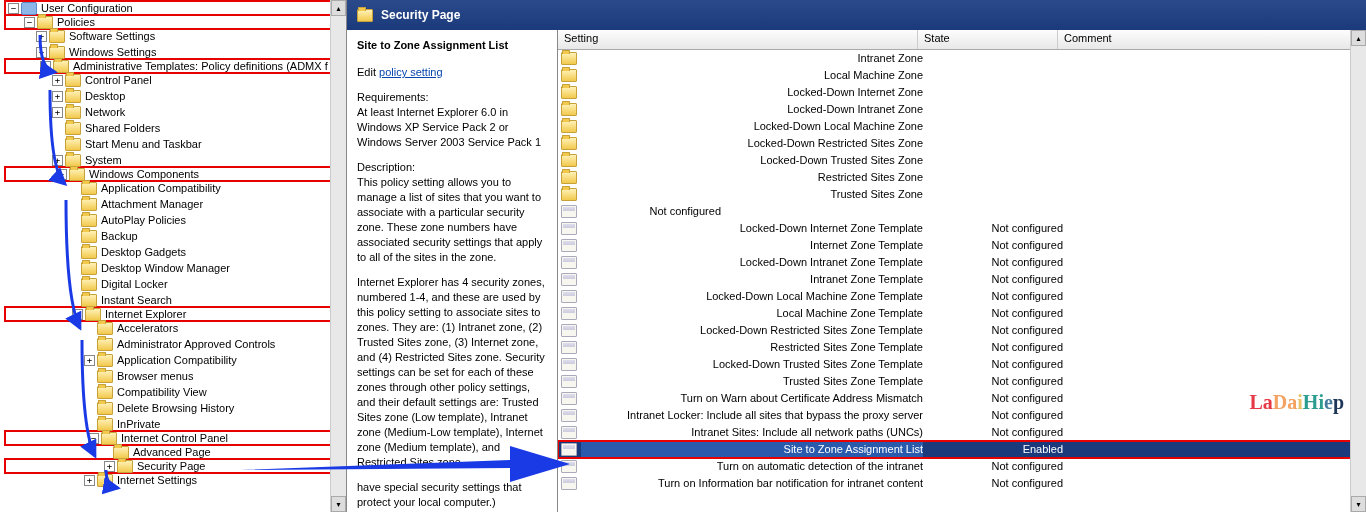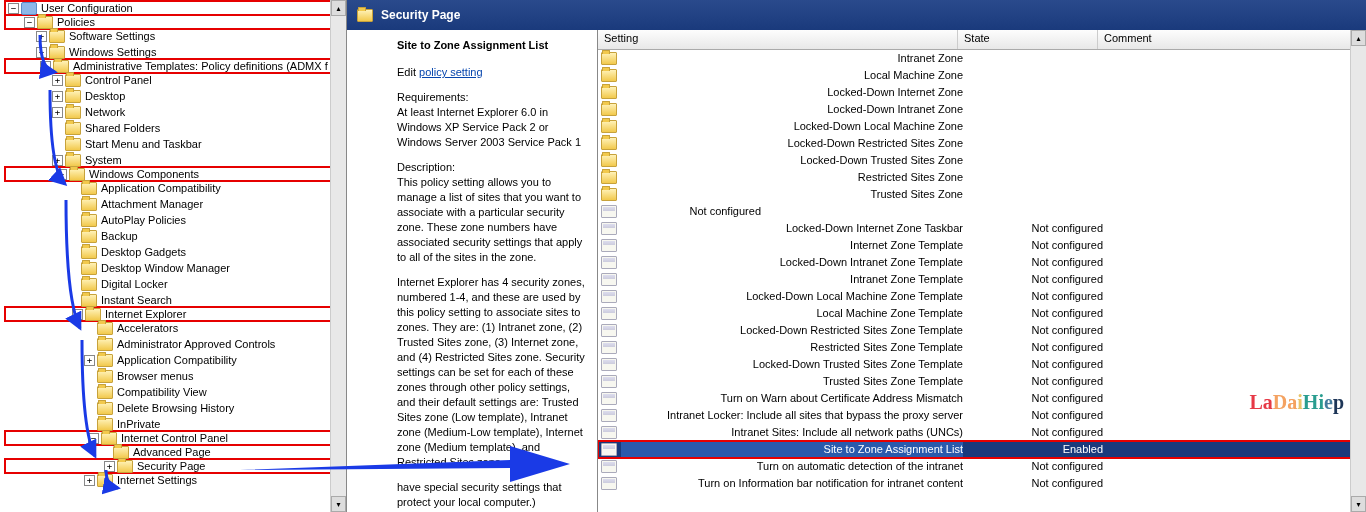--- a/index.html
+++ b/index.html
@@ -17,21 +17,21 @@
 .user-icon { background: #8db7e8; border: 1px solid #5a8cc7; border-radius: 2px; }
 .hl-red { border: 2px solid #e60000; margin: -2px 0; padding: 0 2px; }
 .ind { display: inline-block; }
 .tree-scroll { position: absolute; right: 0; top: 0; width: 16px; height: 100%; background: #e8e8e8; border-left: 1px solid #ccc; }
 .tree-scroll .btn { height: 16px; background: #ddd; border: 1px solid #aaa; display: flex; align-items: center; justify-content: center; font-size: 8px; }
 .tree-scroll .btn.down { position: absolute; bottom: 0; width: 100%; }
 
 .right-panel { flex: 1; display: flex; flex-direction: column; }
 .header-bar { background: linear-gradient(#2a4a8c, #1a3a7c); color: #fff; height: 30px; display: flex; align-items: center; padding: 0 10px; font-weight: bold; font-size: 12px; }
 .header-bar .hicon { width: 16px; height: 13px; margin-right: 8px; }
-.content-row { display: flex; flex: 1; min-height: 0; padding-left: 40px; }
+.content-row { display: flex; flex: 1; min-height: 0; }
 .detail-panel { width: 210px; padding: 8px 10px; background: #fff; overflow: hidden; font-size: 11px; line-height: 15px; }
 .detail-panel .title { font-weight: bold; margin-bottom: 12px; }
 .detail-panel .link { color: #0645ad; text-decoration: underline; cursor: pointer; }
 .detail-panel p { margin-bottom: 10px; }
 
 .list-panel { flex: 1; display: flex; flex-direction: column; border-left: 1px solid #888; position: relative; }
 .list-header { display: flex; background: linear-gradient(#fdfdfd, #e8e8e8); border-bottom: 1px solid #aaa; height: 20px; font-size: 11px; }
 .list-header .col { border-right: 1px solid #ccc; padding: 2px 6px; }
 .col-setting { width: 360px; }
 .col-state { width: 140px; }
@@ -319,21 +319,21 @@
               <span class="ricon folder-icon"></span>
               <span class="c-set">Trusted Sites Zone</span>
             </div>
             <div class="list-row">
               <span class="ricon setting-icon"></span>
               <span class="c-state">Not configured</span>
               <span class="c-com">No</span>
             </div>
             <div class="list-row">
               <span class="ricon setting-icon"></span>
-              <span class="c-set">Locked-Down Internet Zone Taskbar</span>
+              <span class="c-set">Locked-Down Internet Zone Template</span>
               <span class="c-state">Not configured</span>
               <span class="c-com">No</span>
             </div>
             <div class="list-row">
               <span class="ricon setting-icon"></span>
               <span class="c-set">Internet Zone Template</span>
               <span class="c-state">Not configured</span>
               <span class="c-com">No</span>
             </div>
             <div class="list-row">

